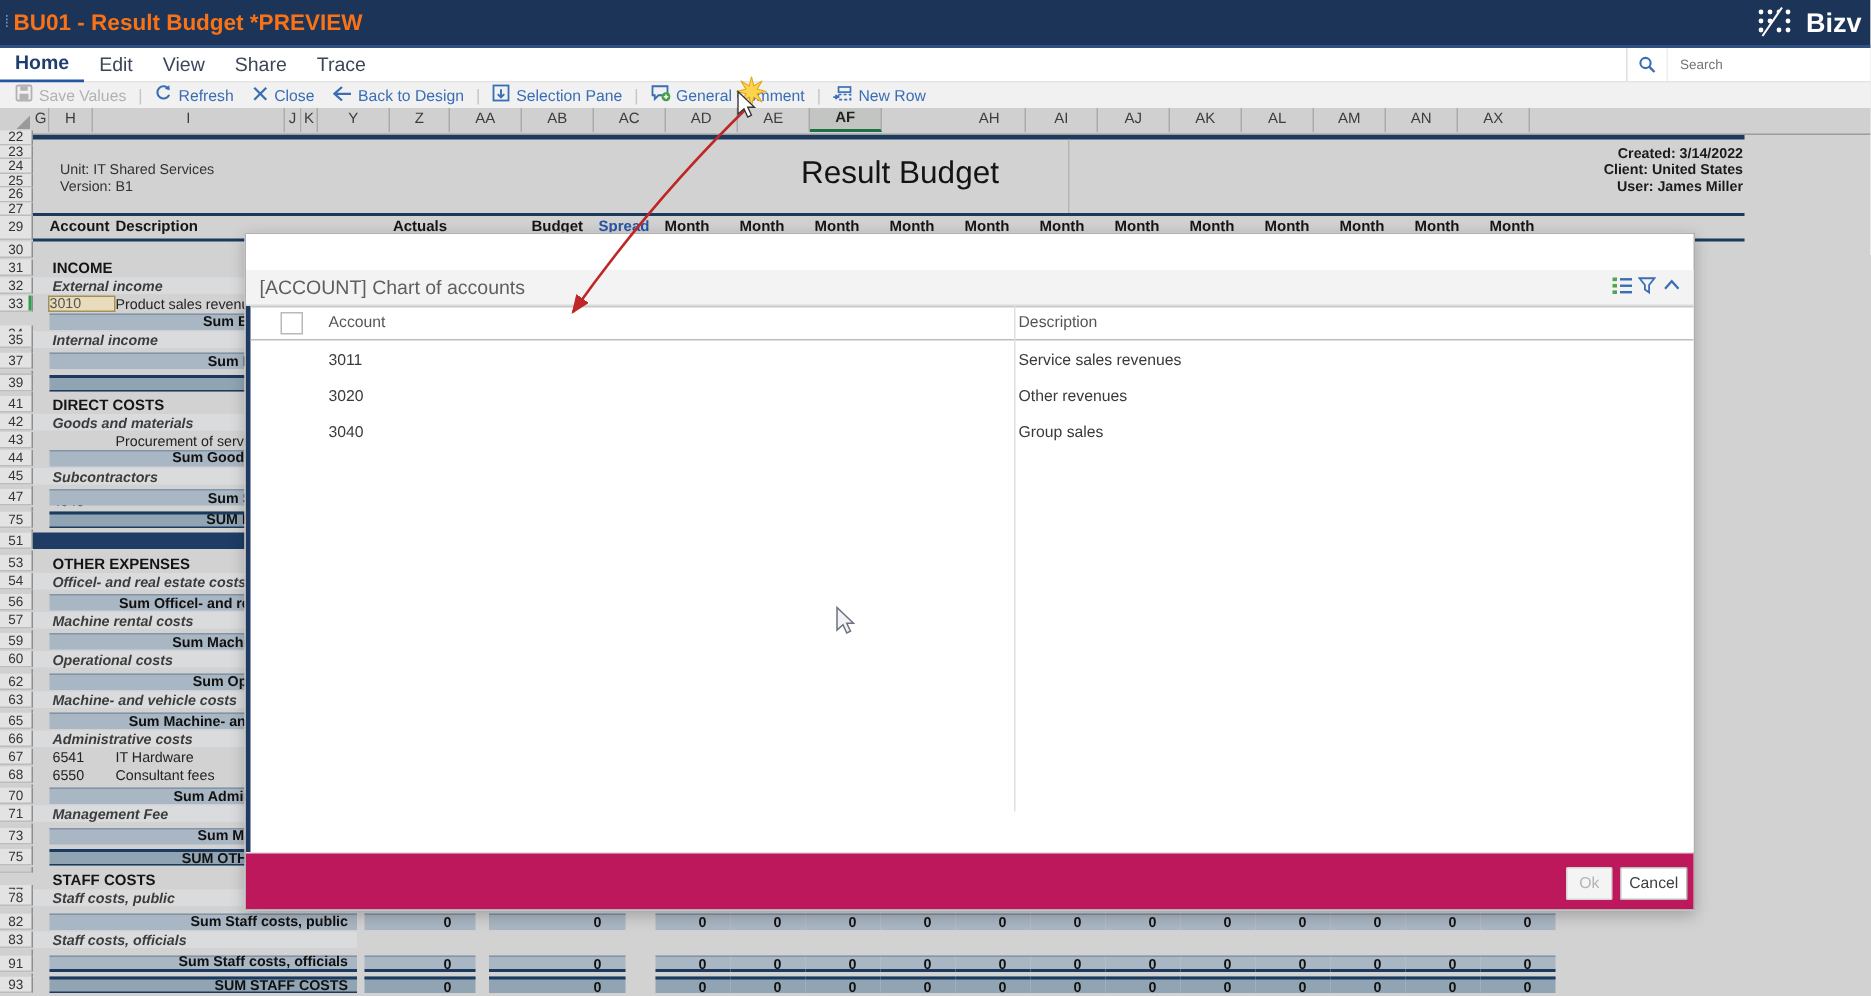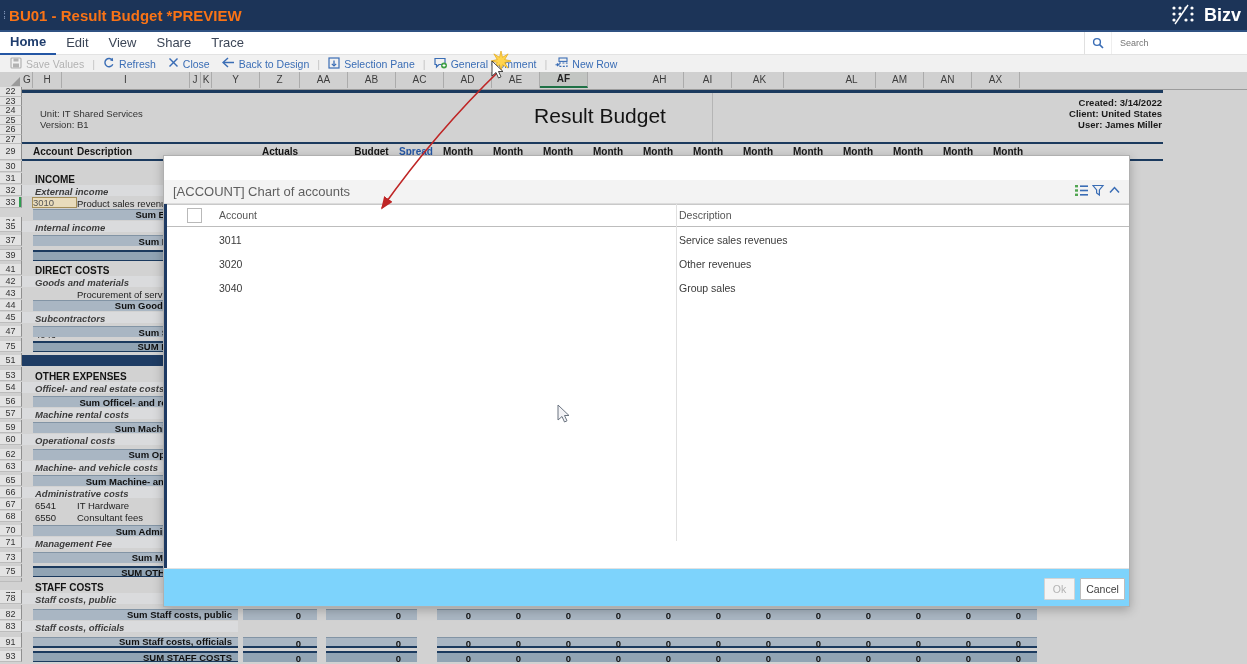--- a/index.html
+++ b/index.html
@@ -73,21 +73,21 @@
           text-align:center;line-height:23px;}
   .mhead{position:absolute;left:0;top:24px;right:0;height:24px;background:#f3f3f3;
          border-bottom:1px solid #dcdcdc;color:#5f5f5f;font-size:13px;line-height:24px;padding-left:9px;box-sizing:border-box;}
   .mheadicons{position:absolute;right:8px;top:28px;display:flex;gap:3px;}
   .mgrid{position:absolute;left:0;top:48px;right:0;bottom:37px;background:#fff;border-left:3px solid #1e3a63;}
   .mth{position:absolute;top:0;height:22px;font-size:10.5px;color:#555;display:flex;align-items:center;}
   .mrow{position:absolute;left:0;right:0;height:24px;padding-left:32px;}
   .mcell{position:absolute;top:0;height:24px;font-size:10.5px;color:#3a3a3a;display:flex;align-items:center;}
   .mdivider{position:absolute;left:509px;top:0;bottom:28px;width:1px;background:#e0e0e0;}
   .mhline{position:absolute;left:0;right:0;height:1px;background:#c9c9c9;}
-  .mfoot{position:absolute;left:0;right:0;bottom:0;height:37px;background:#7dd3fc;border-top:1px solid #e2e2e2;}
+  .mfoot{position:absolute;left:0;right:0;bottom:0;height:37px;background:#be185d;border-top:1px solid #e2e2e2;}
   .btn{position:absolute;top:9px;height:22px;font-size:10.5px;text-align:center;line-height:20px;
        box-sizing:border-box;border-radius:1px;}
   .btn.ok{left:880px;width:31px;background:#f4f4f4;border:1px solid #d4d4d4;color:#b3b3b3;}
   .btn.cancel{left:916px;width:45px;background:#fff;border:1px solid #bdbdbd;color:#3f3f3f;}
   .cb{position:absolute;width:13px;height:13px;background:#fff;border:1px solid #b9b9b9;}
   .overlay{position:absolute;left:0;top:0;pointer-events:none;z-index:50;}
   .modal{z-index:20;}
 </style>
 </head>
 <body>
@@ -206,21 +206,21 @@
     <div class="colcell" style="left:300px;width:47px;">AA</div>
     <div class="colcell" style="left:348px;width:47px;">AB</div>
     <div class="colcell" style="left:396px;width:47px;">AC</div>
     <div class="colcell" style="left:444px;width:47px;">AD</div>
     <div class="colcell" style="left:492px;width:47px;">AE</div>
     <div class="colcell sel" style="left:540px;width:47px;">AF</div>
     <div class="colcell" style="left:620px;width:47px;text-decoration:underline;">AG</div>
     <div class="colcell" style="left:636px;width:47px;">AH</div>
     <div class="colcell" style="left:684px;width:47px;">AI</div>
     <div class="colcell" style="left:732px;width:47px;">AJ</div>
-    <div class="colcell" style="left:736px;width:47px;">AK</div>
+    <div class="colcell" style="left:780px;width:47px;">AK</div>
     <div class="colcell" style="left:828px;width:47px;">AL</div>
     <div class="colcell" style="left:876px;width:47px;">AM</div>
     <div class="colcell" style="left:924px;width:47px;">AN</div>
     <div class="colcell" style="left:972px;width:47px;">AX</div>
   </div>
 
 <div class="abs" id="sheet" style="left:0;top:89px;width:1247px;height:575px;">
 
   <div class="abs navline" style="left:22px;top:1px;width:1141px;height:3px;"></div>
   <div class="rep" style="left:40px;top:19px;">Unit: IT Shared Services</div>

